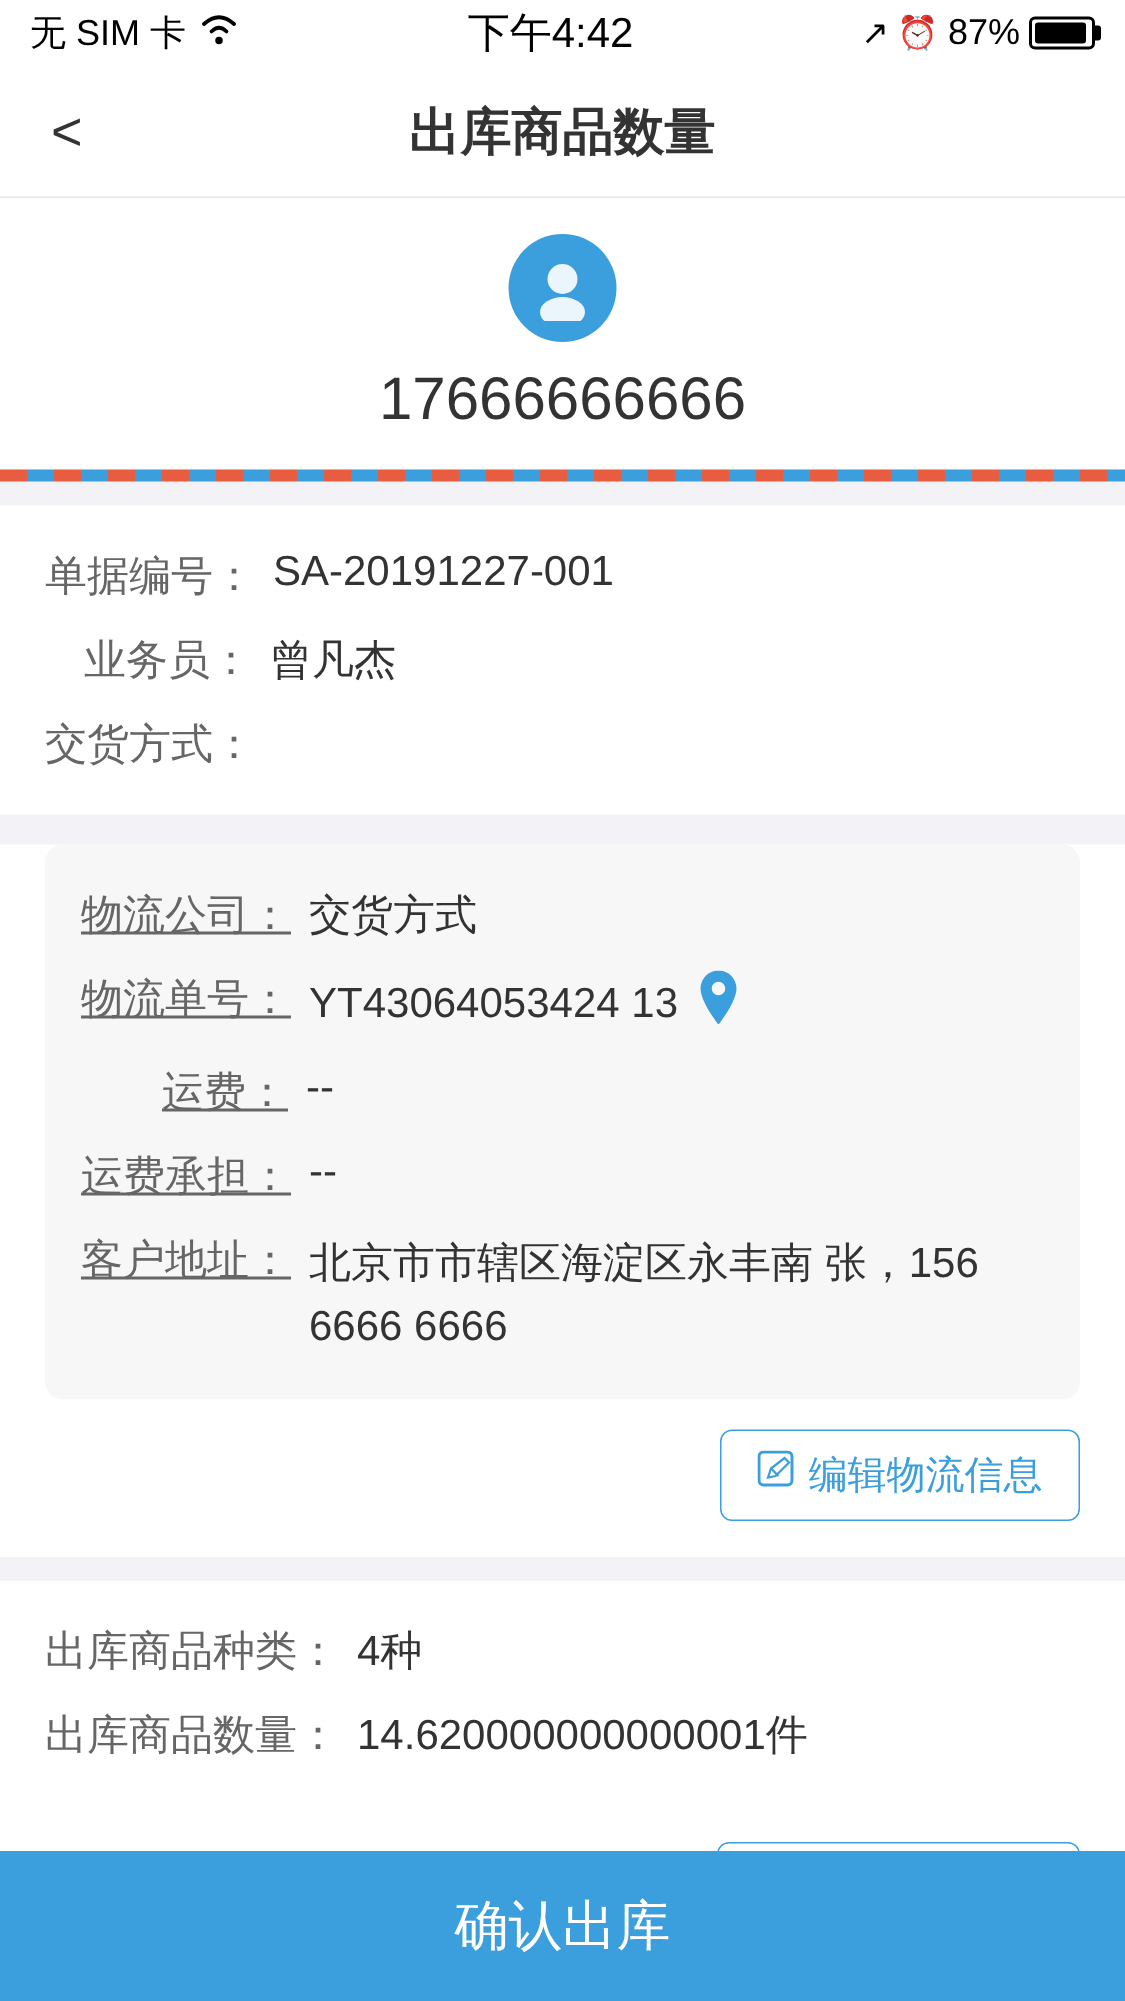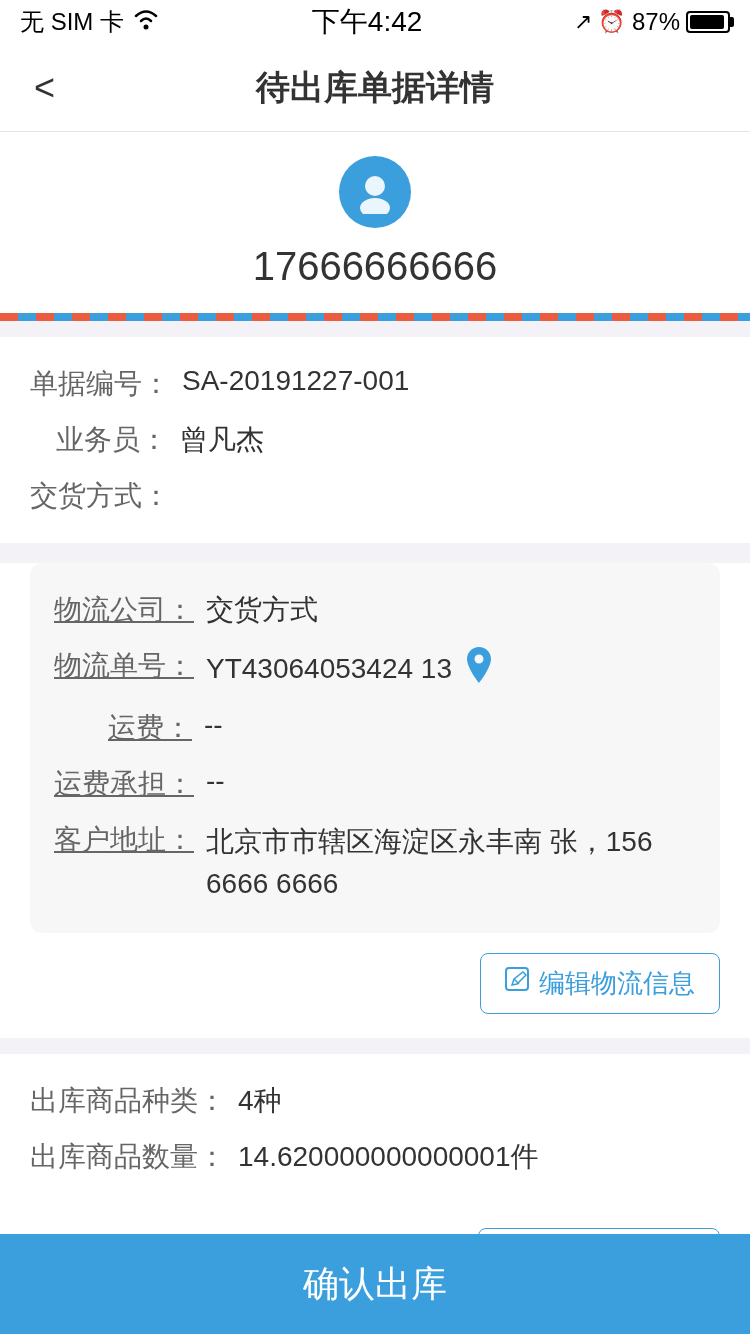--- a/index.html
+++ b/index.html
@@ -285,21 +285,21 @@
       <span style="font-size:22px;">⏰</span>
       <span>87%</span>
       <span class="battery-icon">
         <span class="battery-fill"></span>
       </span>
     </div>
   </div>
 
   <div class="nav-bar">
     <span class="nav-back">&lt;</span>
-    <span class="nav-title">待出库单据详情</span>
+    <span class="nav-title">出库商品数量</span>
   </div>
 
   <div class="customer-header">
     <div class="customer-avatar">
       <svg viewBox="0 0 44 44" fill="none">
         <circle cx="22" cy="16" r="10" fill="white" opacity="0.9"></circle>
         <ellipse cx="22" cy="38" rx="15" ry="10" fill="white" opacity="0.9"></ellipse>
       </svg>
     </div>
     <span class="customer-phone">17666666666</span>

